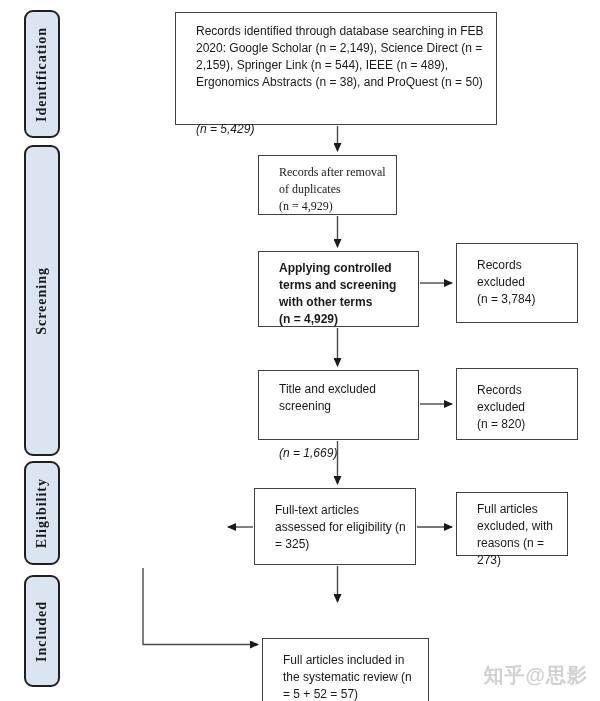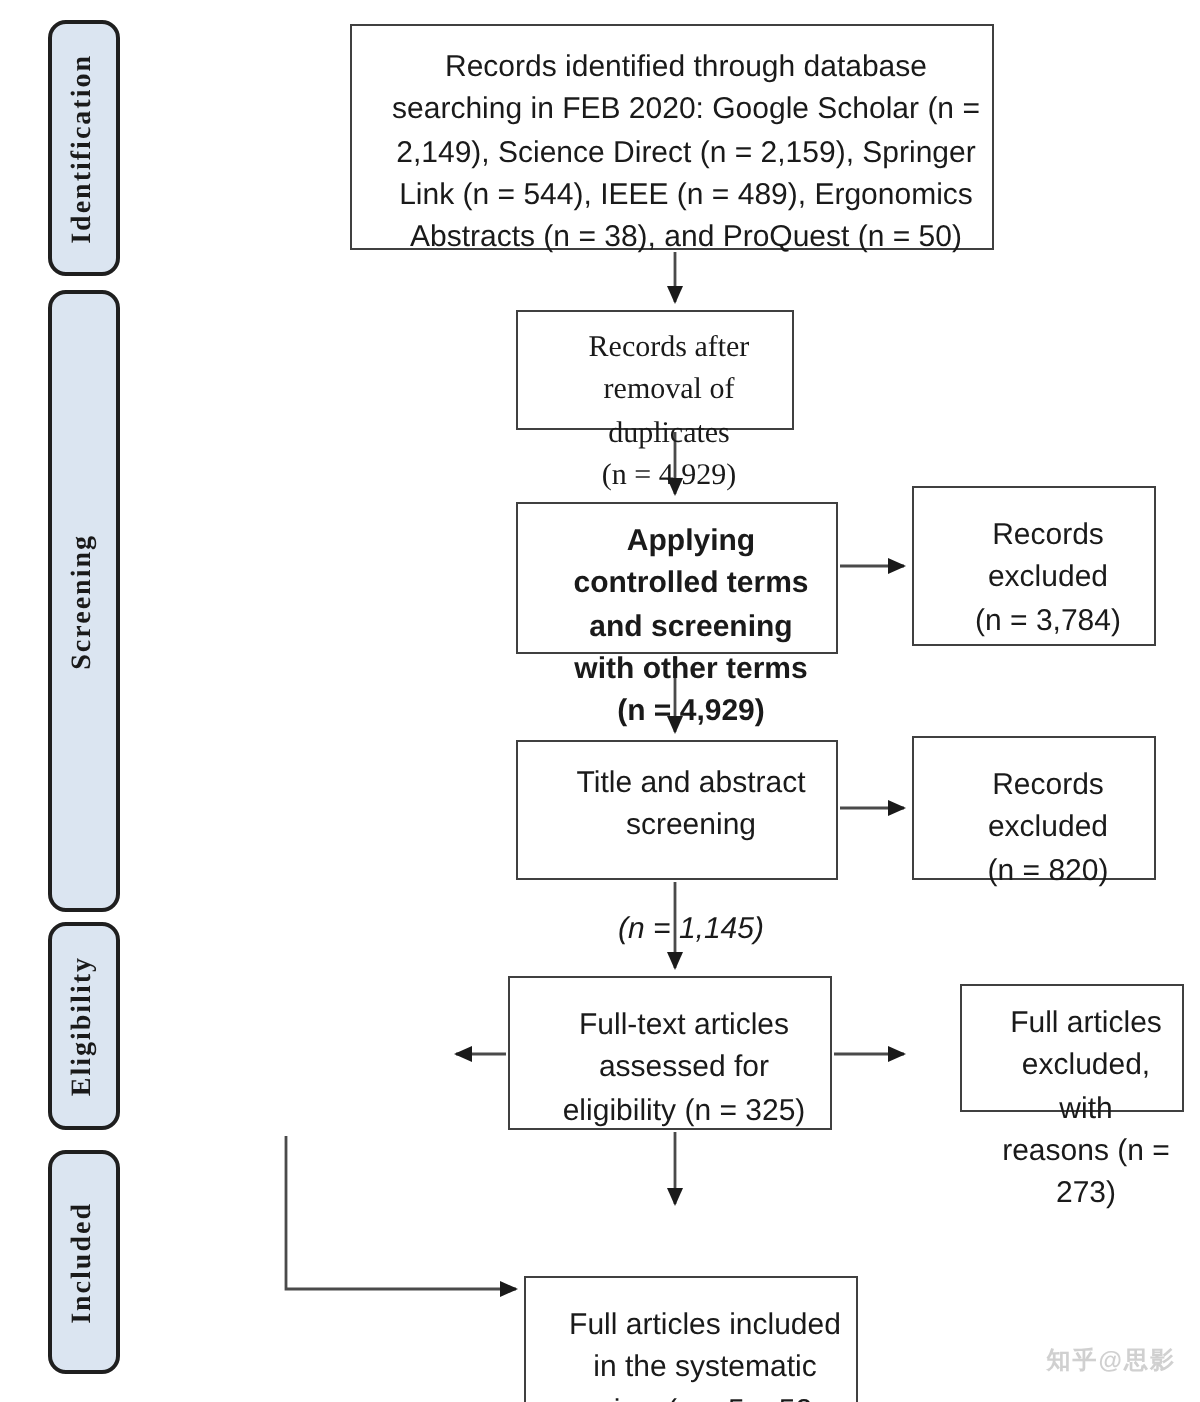--- a/index.html
+++ b/index.html
@@ -22,40 +22,40 @@
     letter-spacing:1px;color:#1a1a1a;white-space:nowrap;
   }
   #stage-identification{top:10px;height:128px;}
   #stage-screening{top:145px;height:311px;}
   #stage-eligibility{top:461px;height:104px;}
   #stage-included{top:575px;height:112px;}
 
   
   .fbox{
     position:absolute;box-sizing:border-box;background:#ffffff;
-    border:1.6px solid #404040;text-align:center;line-height:1.42;
-    font-size:15px;z-index:2;padding:8px 6px 4px 20px;
+    border:1.6px solid #404040;line-height:1.42;
+    font-size:12px;z-index:2;padding:8px 6px 4px 20px;
   }
   .count{display:block;}
   .count-gap{display:block;margin-top:30px;font-style:italic;}
 
   #box-identified{left:175px;top:12px;width:322px;height:113px;padding-top:10px;}
   #box-dedup{left:258px;top:155px;width:139px;height:60px;padding-top:8px;font-family:Liberation Serif, serif;}
   #box-controlled{left:258px;top:251px;width:161px;height:76px;padding-top:8px;font-weight:bold;}
   #box-excluded1{left:456px;top:243px;width:122px;height:80px;padding-top:13px;}
   #box-title-abstract{left:258px;top:370px;width:161px;height:70px;padding-top:10px;}
   #box-excluded2{left:456px;top:368px;width:122px;height:72px;padding-top:13px;}
   #box-fulltext{left:254px;top:488px;width:162px;height:77px;padding-top:13px;}
   #box-additional{left:74px;top:489px;width:150px;height:78px;padding-top:15px;}
-  #box-excluded3{left:480px;top:492px;width:112px;height:64px;padding-top:8px;}
+  #box-excluded3{left:456px;top:492px;width:112px;height:64px;padding-top:8px;}
   #box-included{left:262px;top:606px;width:167px;height:81px;padding-top:13px;margin-top:32px;}
 
   .watermark{
     position:absolute;right:12px;bottom:12px;z-index:3;
-    font-size:12px;font-weight:bold;color:rgba(176,176,176,0.6);
+    font-size:20px;font-weight:bold;color:rgba(176,176,176,0.6);
     text-shadow:0 1px 0 rgba(255,255,255,0.9);letter-spacing:1px;
   }
 </style>
 </head>
 <body>
 
 <div class="canvas">
 
   <svg class="arrows" viewBox="0 0 600 701">
     <defs>
@@ -102,22 +102,22 @@
     <span>Applying controlled terms and screening with other terms</span>
     <span class="count">(n = 4,929)</span>
   </div>
 
   <div class="fbox" id="box-excluded1">
     <span>Records excluded</span>
     <span class="count">(n = 3,784)</span>
   </div>
 
   <div class="fbox" id="box-title-abstract">
-    <span>Title and abstract screening</span>
-    <span class="count-gap">(n = 1,145)</span>
+    <span>Title and excluded screening</span>
+    <span class="count-gap">(n = 1,669)</span>
   </div>
 
   <div class="fbox" id="box-excluded2">
     <span>Records excluded</span>
     <span class="count">(n = 820)</span>
   </div>
 
   <div class="fbox" id="box-fulltext">
     <span>Full-text articles assessed for eligibility (n = 325)</span>
   </div>

